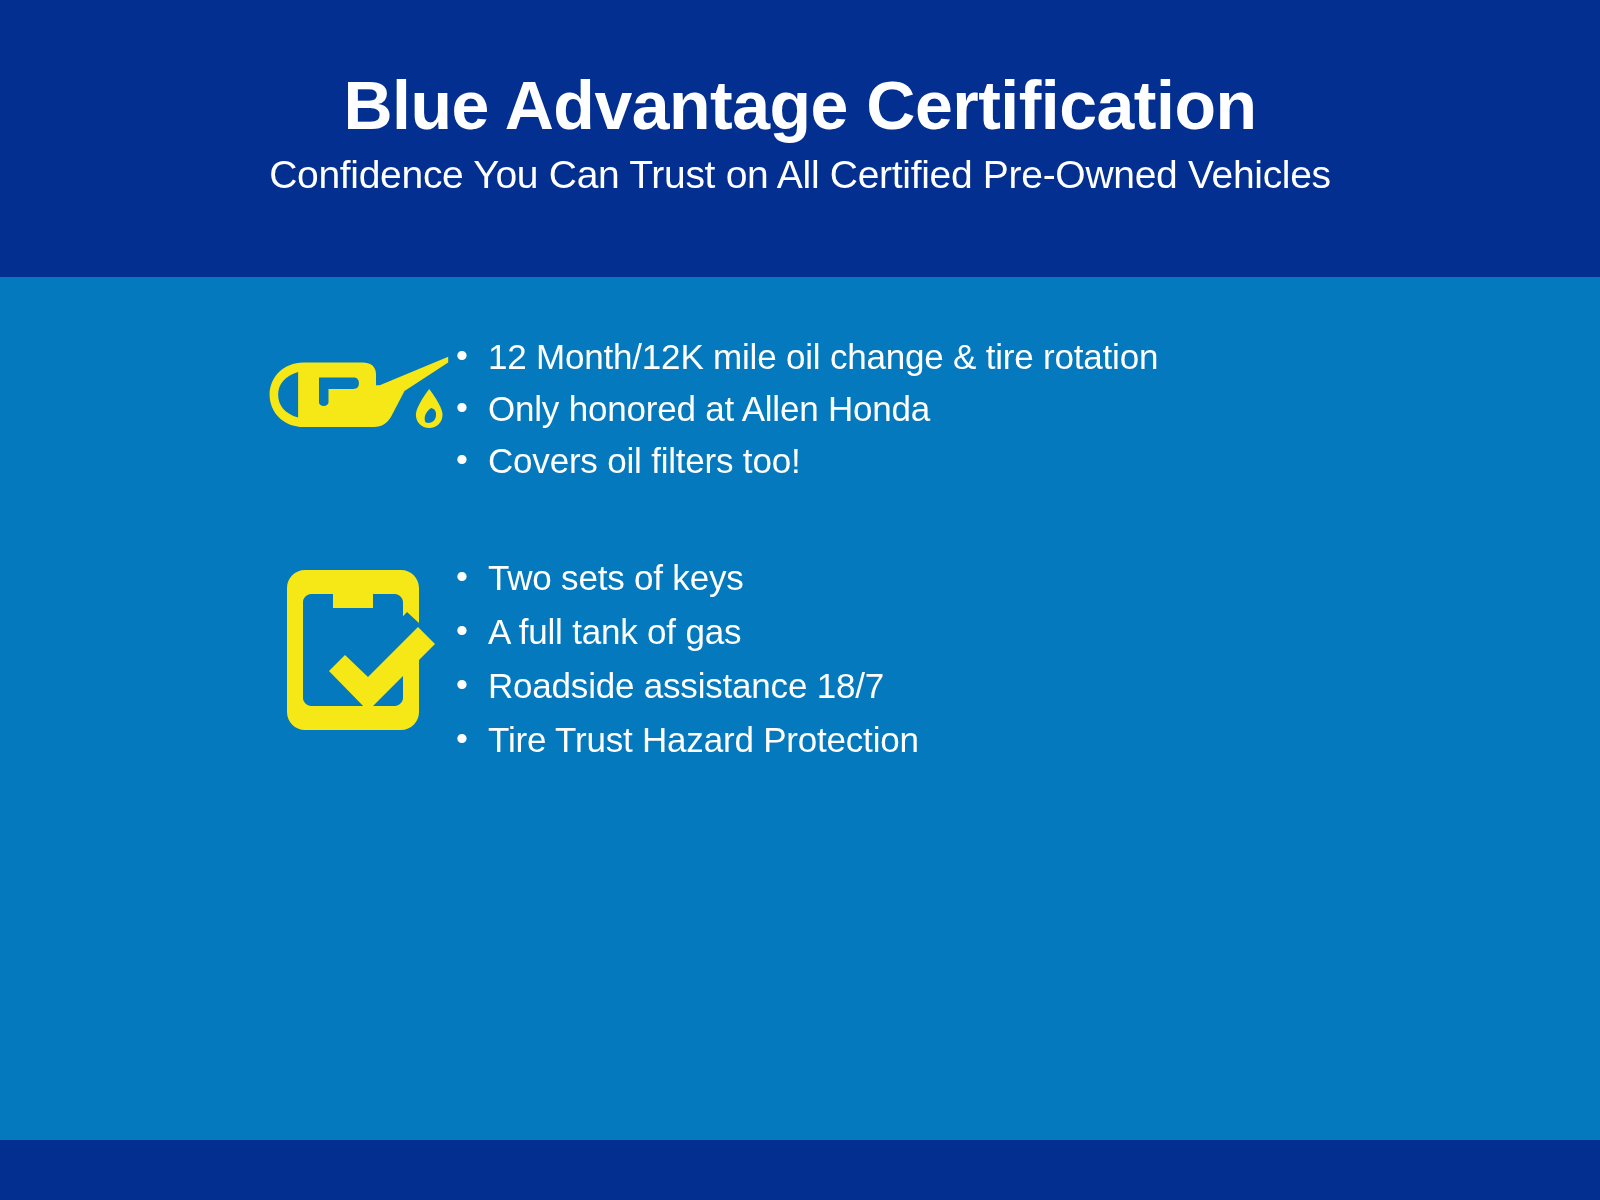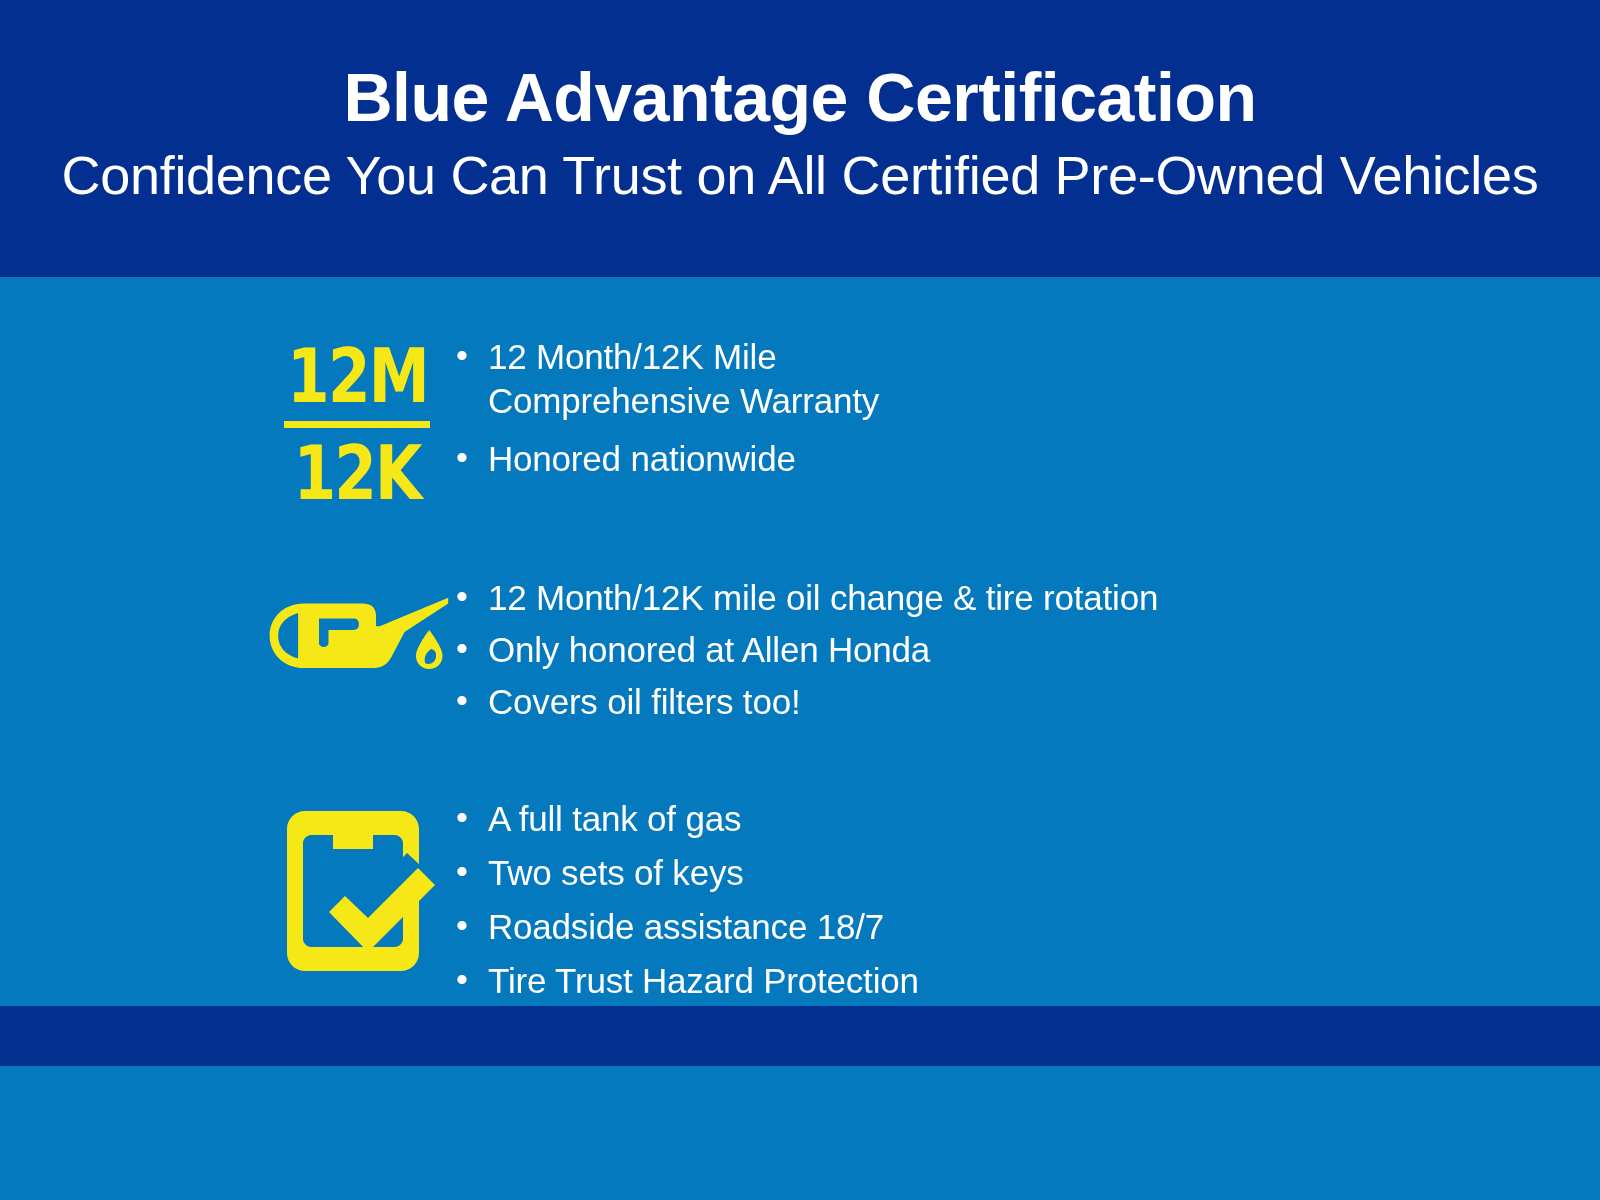--- a/index.html
+++ b/index.html
@@ -10,21 +10,21 @@
     width: 1600px;
     height: 1200px;
     overflow: hidden;
     font-family: "Liberation Sans", sans-serif;
     background: #0579bd;
   }
 
   .poster {
     position: relative;
     width: 1600px;
-    height: 1066px;
+    height: 1200px;
     background: #be185d;
     display: flex;
     flex-direction: column;
   }
 
   
   .header {
     background: #032f91;
     height: 277px;
     flex: 0 0 277px;
@@ -40,21 +40,21 @@
     font-size: 68px;
     font-weight: bold;
     letter-spacing: -0.5px;
     line-height: 1.02;
     text-align: center;
     margin: 0 0 14px 0;
     white-space: nowrap;
   }
   .header-subtitle {
     color: #ffffff;
-    font-size: 54px;
+    font-size: 39px;
     font-weight: 400;
     letter-spacing: -0.3px;
     line-height: 1.05;
     text-align: center;
     margin: 0;
     white-space: nowrap;
   }
 
   
   .body-area {
@@ -152,34 +152,20 @@
 
 <div class="poster">
 
   <div class="header">
     <h1 class="header-title">Blue Advantage Certification</h1>
     <p class="header-subtitle">Confidence You Can Trust on All Certified Pre-Owned Vehicles</p>
   </div>
 
   <div class="body-area">
 
-    <div class="feature-block block-warranty">
-      <div class="icon-cell">
-        <div class="fraction-icon">
-          <span class="frac-num">12M</span>
-          <span class="frac-bar"></span>
-          <span class="frac-den">12K</span>
-        </div>
-      </div>
-      <ul class="bullets">
-        <li>12 Month/12K Mile
-Comprehensive Warranty</li>
-        <li>Honored nationwide</li>
-      </ul>
-    </div>
 
     <div class="feature-block block-oil">
       <div class="icon-cell">
         <svg class="icon-svg" width="200" height="100" viewBox="0 0 200 100" aria-hidden="true">
 
           <path fill="#f5e816" fill-rule="evenodd" d="
               M44,22
               C22,22 8,38 8,56
               C8,74 22,90 44,90
               L118,90
@@ -266,22 +252,22 @@
               M68,95
               L52,111
               L91,151
               L158,84
               L141,67
               L91,117
               Z"></path>
         </svg>
       </div>
       <ul class="bullets list3">
+        <li>Two sets of keys</li>
         <li>A full tank of gas</li>
-        <li>Two sets of keys</li>
         <li>Roadside assistance 18/7</li>
         <li>Tire Trust Hazard Protection</li>
       </ul>
     </div>
 
   </div>
 
   <div class="footer-band"></div>
 
 </div>

